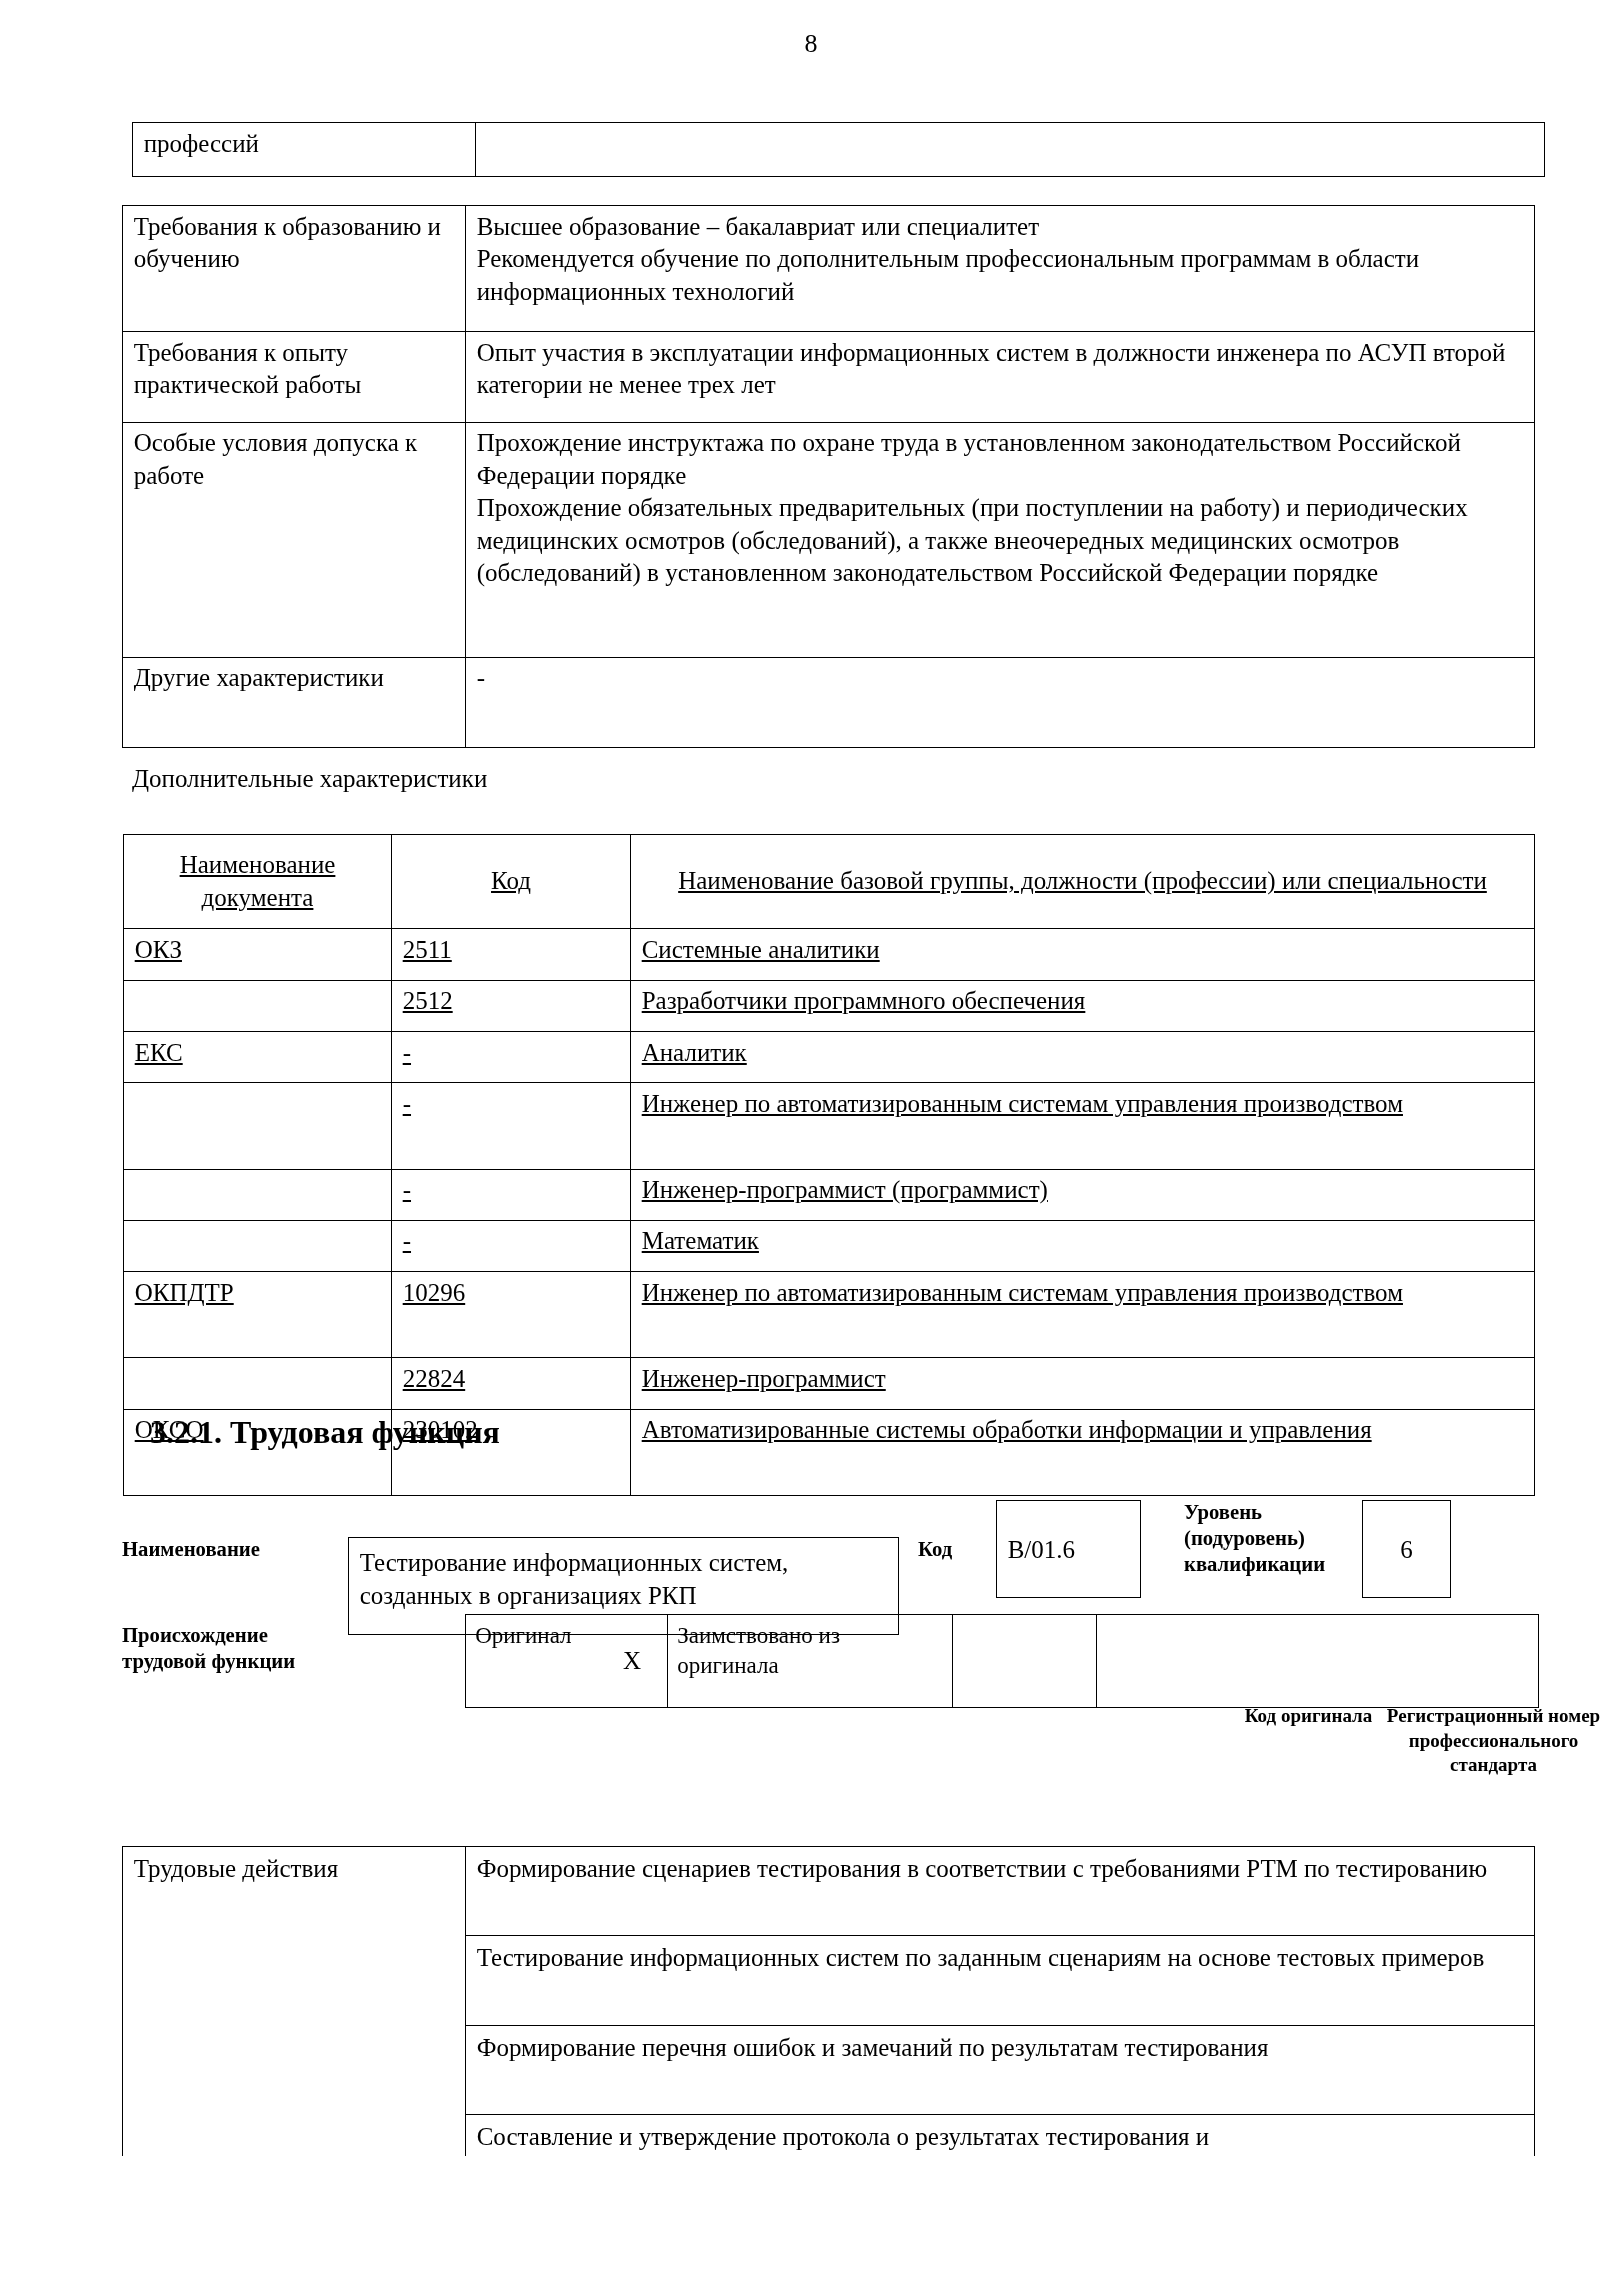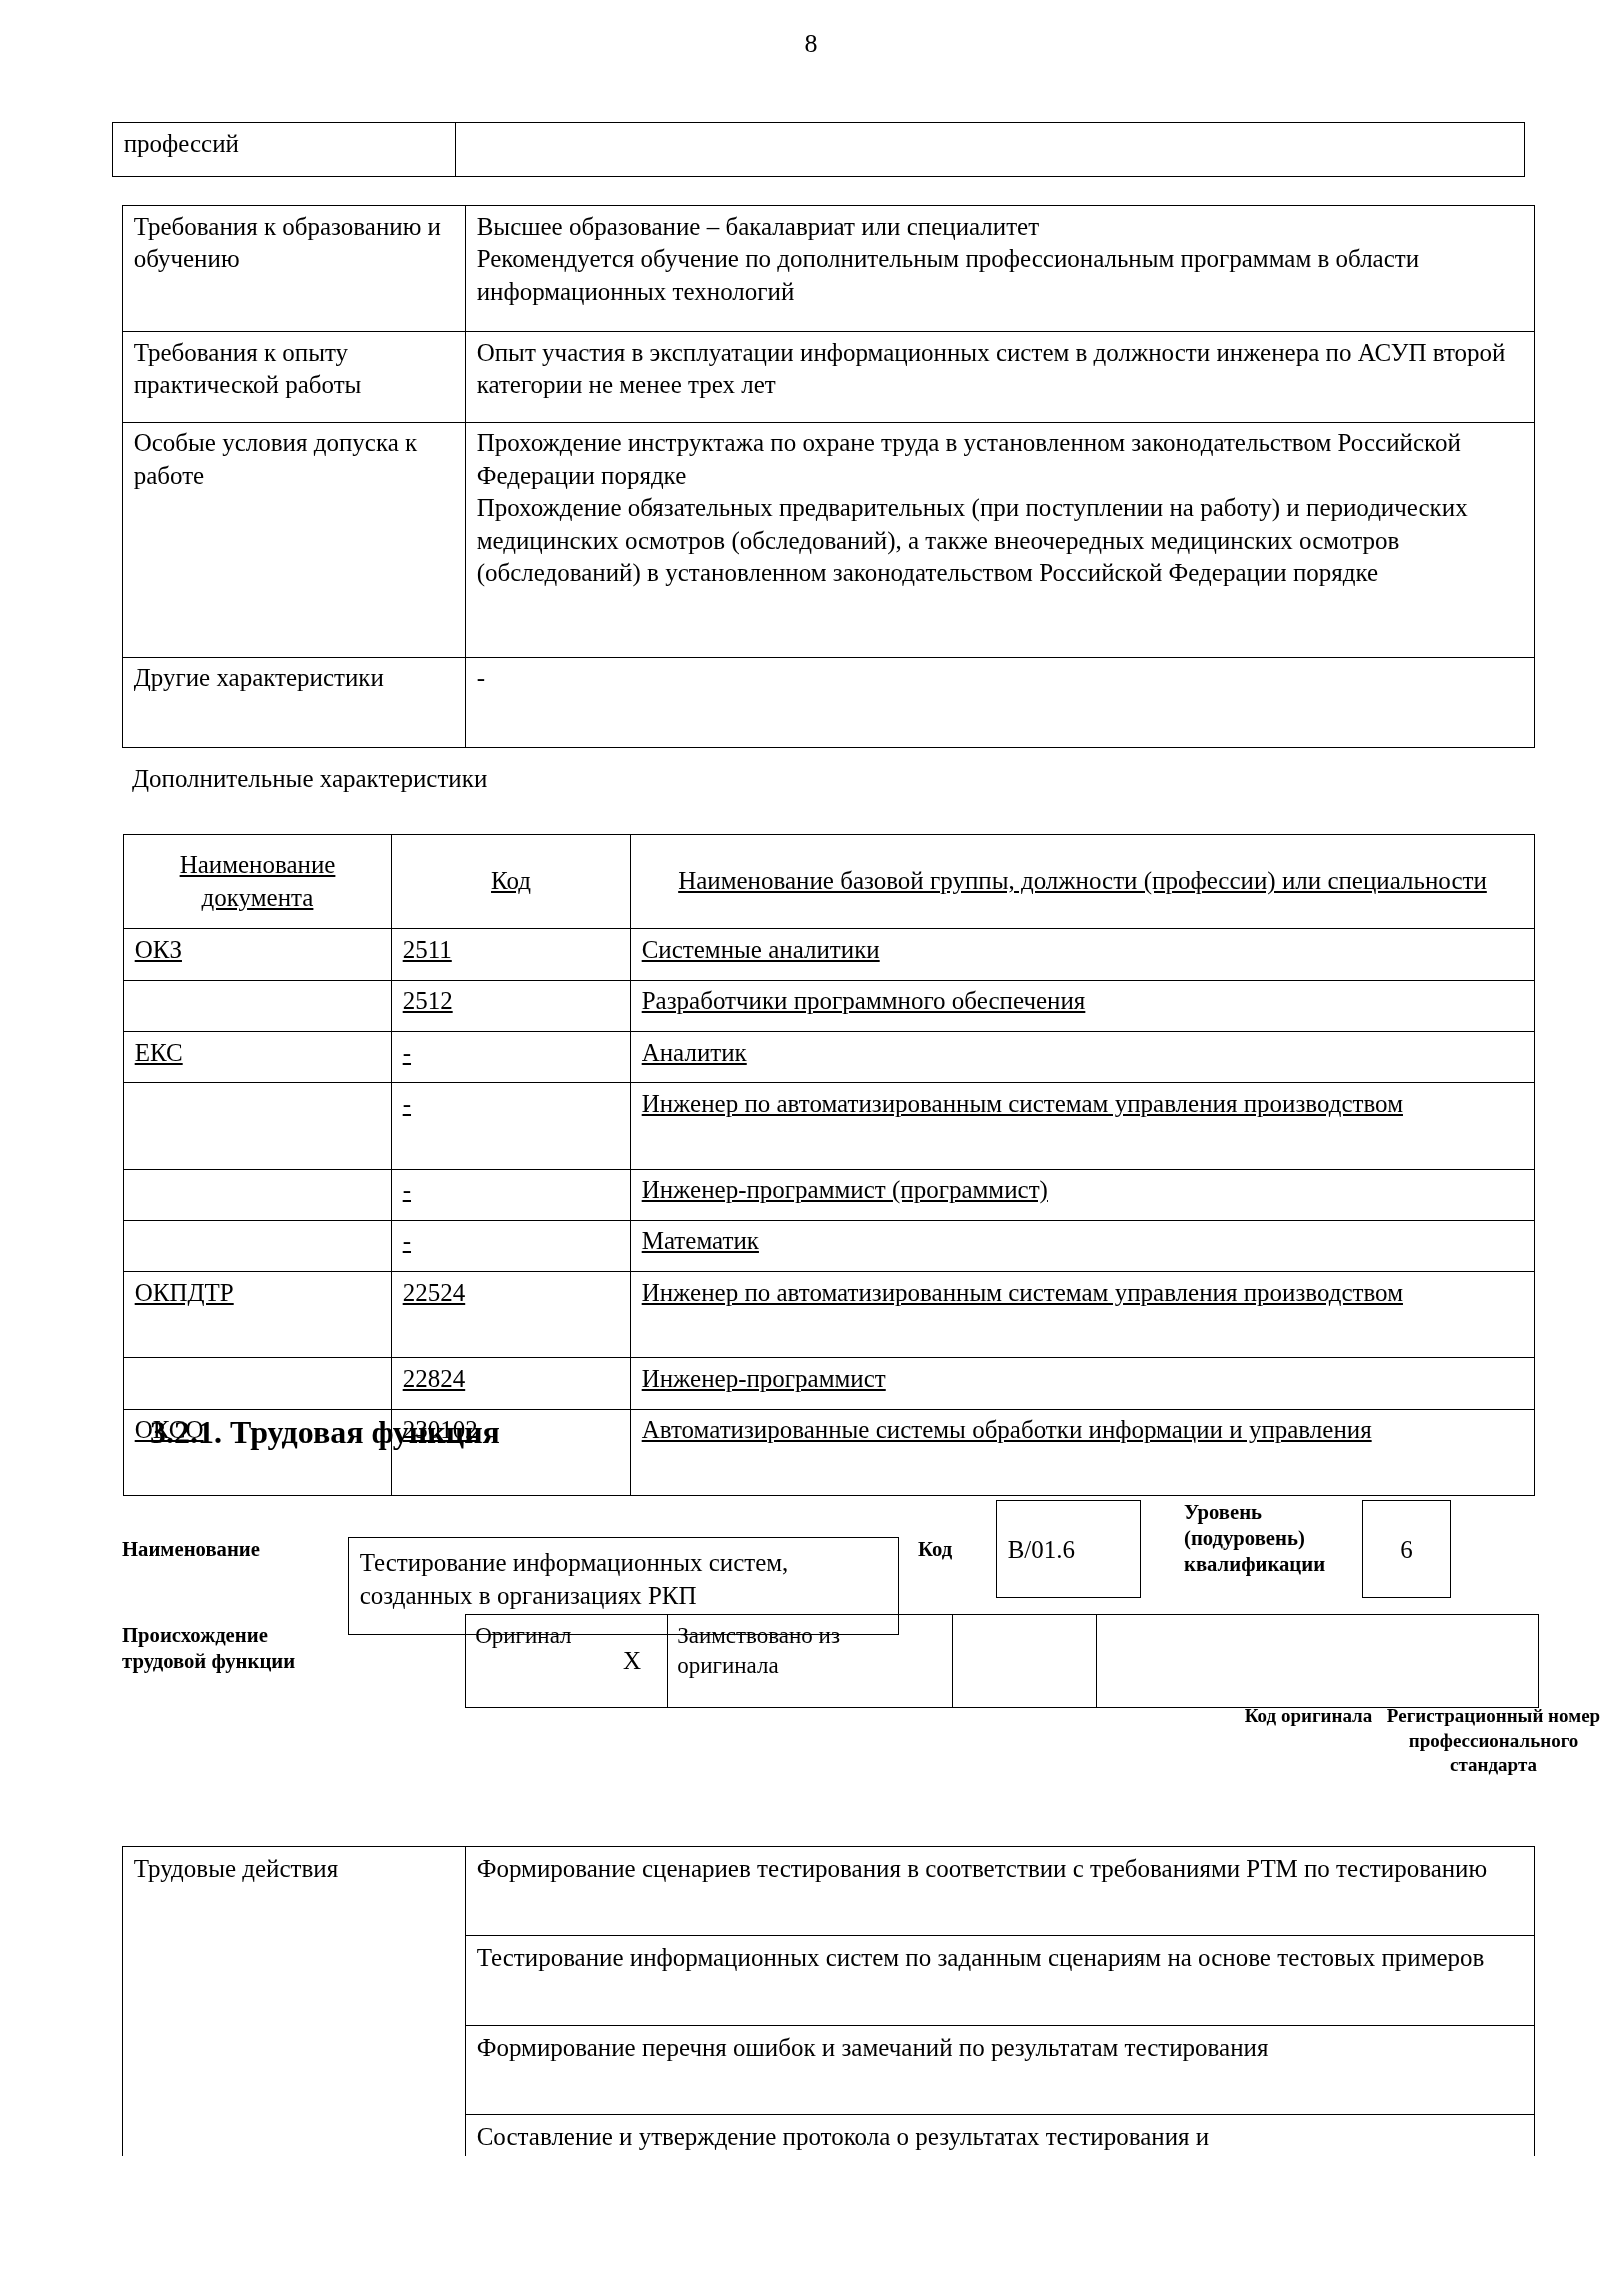--- a/index.html
+++ b/index.html
@@ -44,21 +44,21 @@
     border: 1.5px solid #000000;
     vertical-align: top;
     padding: 4.6px 9.2px 7.7px 10.7px;
     font-size: 25px;
     line-height: 1.30;
     font-family: "Liberation Serif", serif;
   }
   td.justify { text-align: justify; }
 
   
-  #table-professions { left: 112px; top: 122px; width: 1412px; padding-left: 32px; }
+  #table-professions { left: 132px; top: 122px; width: 1412px; padding-left: 32px; }
   #table-professions td { height: 41px; }
 
   
   #table-requirements { left: 122px; top: 205px; width: 1412px; }
 
   
   .caption {
     position: absolute;
     font-size: 25px;
     font-family: "Liberation Serif", serif;
@@ -268,21 +268,21 @@
         <td>-</td>
         <td>Инженер-программист (программист)</td>
       </tr>
       <tr>
         <td style="height:38px"></td>
         <td>-</td>
         <td>Математик</td>
       </tr>
       <tr>
         <td style="height:73px">ОКПДТР</td>
-        <td>22524</td>
+        <td>10296</td>
         <td>Инженер по автоматизированным системам управления производством</td>
       </tr>
       <tr>
         <td style="height:38px"></td>
         <td>22824</td>
         <td>Инженер-программист</td>
       </tr>
       <tr>
         <td style="height:73px">ОКСО</td>
         <td>230102</td>

